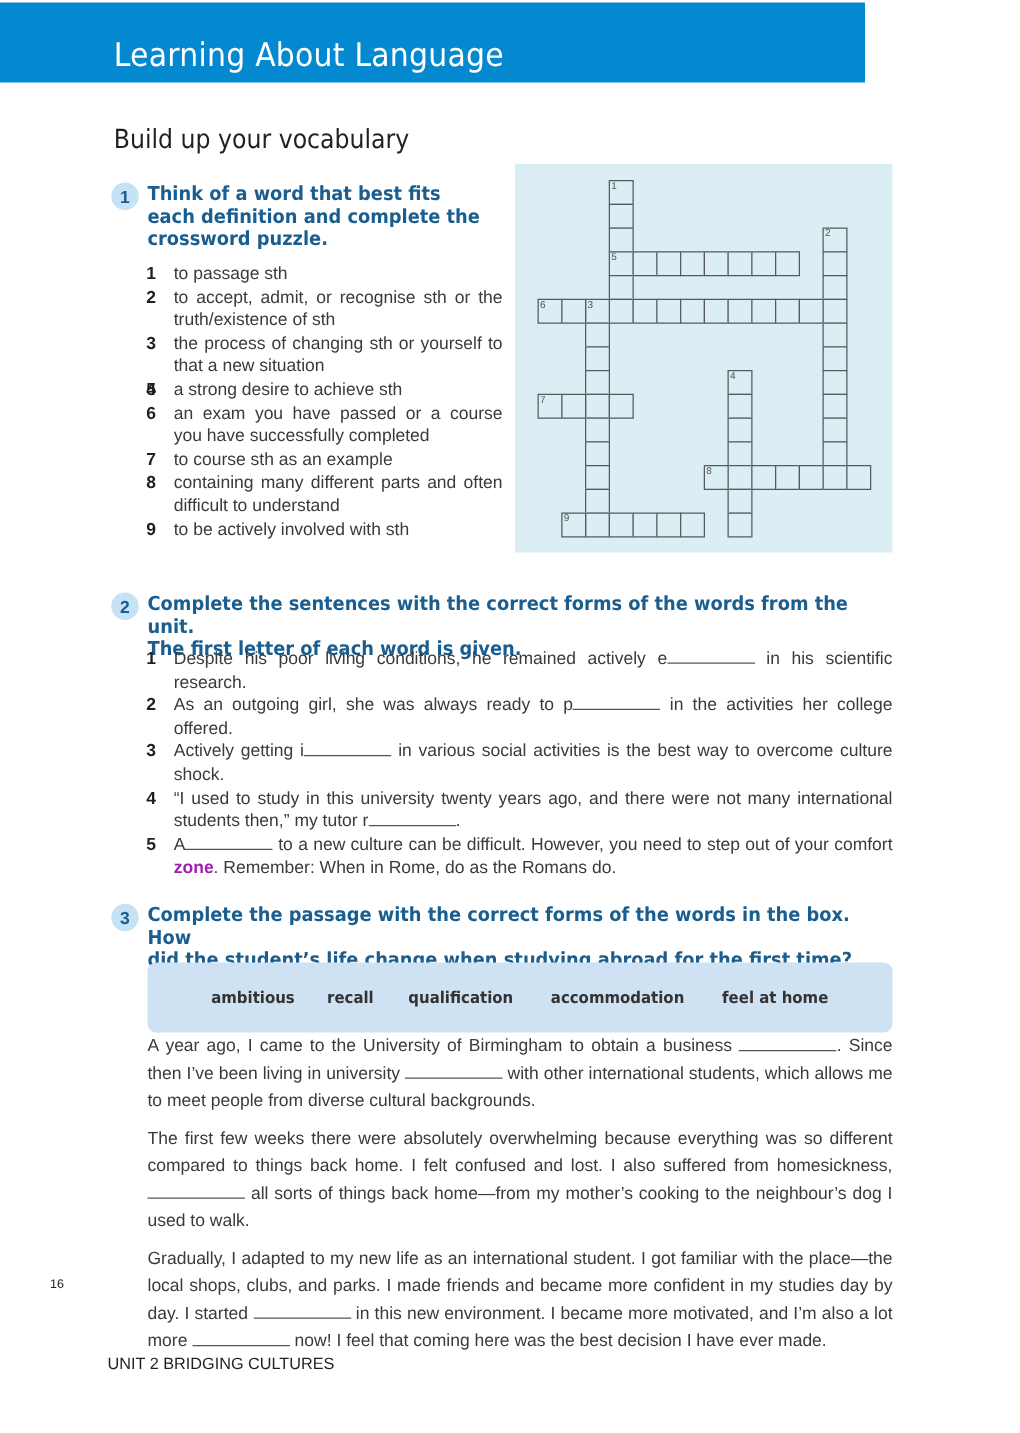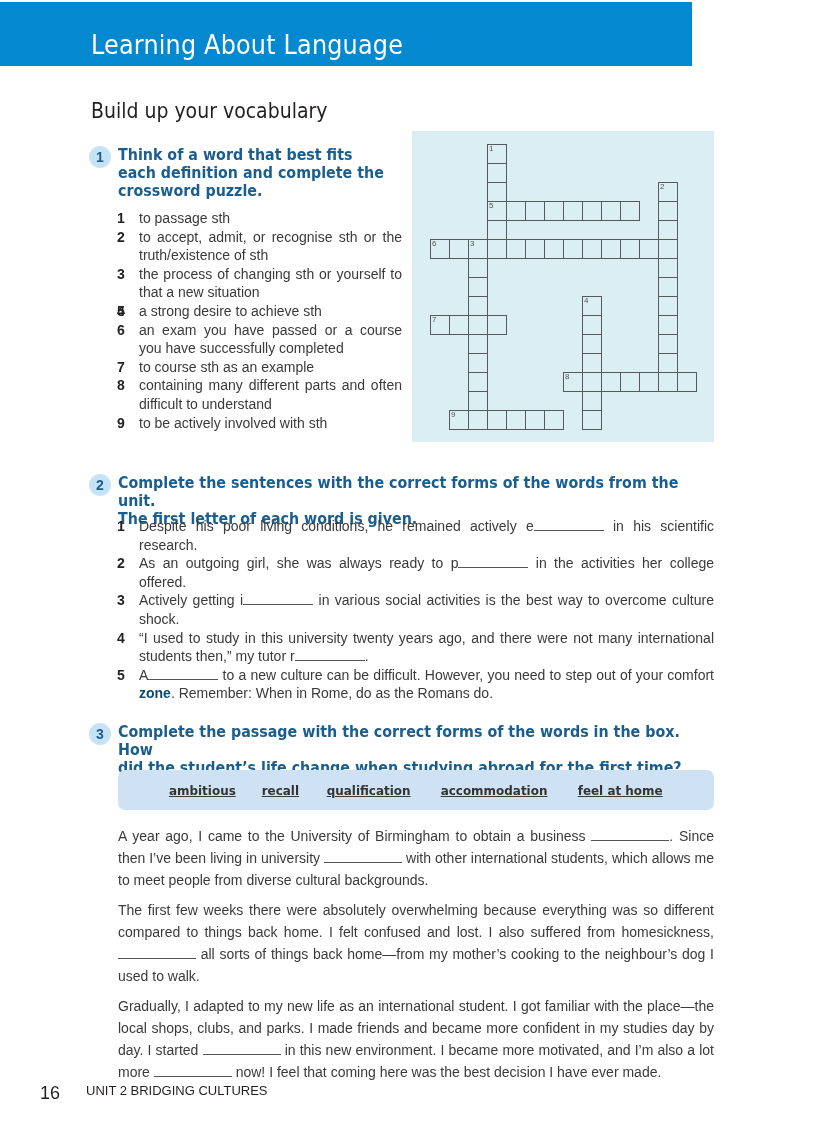--- a/index.html
+++ b/index.html
@@ -15,28 +15,28 @@
   .badge { position: absolute; width: 22px; height: 22px; border-radius: 50%; background: #c6e2f5; color: #1a5d8f; font-family: "Liberation Sans", sans-serif; font-weight: bold; font-size: 14px; text-align: center; line-height: 22px; }
 
   .list { position: absolute; list-style: none; font-size: 14px; line-height: 18.6px; color: #3a3a3a; }
   .list li { position: relative; padding-left: 22px; text-align: justify; }
   .list li .num { position: absolute; left: 0; top: 0; font-weight: bold; color: #231f20; }
 
   .cw-panel { position: absolute; left: 412px; top: 131px; width: 302px; height: 311px; background: #dbeef4; }
   .cell { position: absolute; width: 20px; height: 20px; border: 1px solid #555a5e; background: #dbeef4; }
   .cell-num { position: absolute; left: 1px; top: -1px; font-size: 8px; color: #555; }
 
-  .word-box { position: absolute; left: 118px; top: 770px; width: 596px; height: 40px; background: #cfe2f3; border-radius: 7px; display: flex; justify-content: center; align-items: center; gap: 22px; text-decoration: underline; }
+  .word-box { position: absolute; left: 118px; top: 770px; width: 596px; height: 56px; background: #cfe2f3; border-radius: 7px; display: flex; justify-content: center; align-items: center; gap: 22px; }
   .word { font-family: "DejaVu Sans", sans-serif; font-weight: bold; font-size: 13px; color: #333; transform: scaleX(0.92); }
 
   .passage { position: absolute; left: 118px; width: 596px; font-size: 14px; line-height: 22px; text-align: justify; color: #3a3a3a; }
   .blank { display: inline-block; width: 78px; border-bottom: 1px solid #555; height: 12px; vertical-align: baseline; }
   .blank-sm { display: inline-block; width: 70px; border-bottom: 1px solid #555; height: 12px; }
 
-  .footer-num { position: absolute; left: 40px; top: 1083px; font-size: 18px; color: #231f20; }
+  .footer-num { position: absolute; left: 40px; top: 1022px; font-size: 10px; color: #231f20; }
   .footer-unit { position: absolute; left: 86px; top: 1083px; font-size: 13px; color: #231f20; }
 </style>
 </head>
 <body>
 
 <div class="banner">
   <div class="banner-title">Learning About Language</div>
 </div>
 
 <div class="section-title">Build up your vocabulary</div>
@@ -147,21 +147,21 @@
 <div class="badge" style="left:89px; top:474px;">2</div>
 <div class="ex-head" style="left:118px; top:474px; width:640px;">
   <div>Complete the sentences with the correct forms of the words from the unit.</div>
   <div>The first letter of each word is given.</div>
 </div>
 <ul class="list" id="sentence-list" style="left:117px; top:517px; width:597px;">
     <li><span class="num">1</span>Despite his poor living conditions, he remained actively e<span class="blank-sm"></span> in his scientific research.</li>
     <li><span class="num">2</span>As an outgoing girl, she was always ready to p<span class="blank-sm"></span> in the activities her college offered.</li>
     <li><span class="num">3</span>Actively getting i<span class="blank-sm"></span> in various social activities is the best way to overcome culture shock.</li>
     <li><span class="num">4</span>“I used to study in this university twenty years ago, and there were not many international students then,” my tutor r<span class="blank-sm"></span>.</li>
-    <li><span class="num">5</span>A<span class="blank-sm"></span> to a new culture can be difficult. However, you need to step out of your comfort <strong style="color: #0c4a6e;">zone</strong>. Remember: When in Rome, do as the Romans do.</li>
+    <li><span class="num">5</span>A<span class="blank-sm"></span> to a new culture can be difficult. However, you need to step out of your comfort <strong style="color: #a21caf;">zone</strong>. Remember: When in Rome, do as the Romans do.</li>
   </ul>
 
 <div class="badge" style="left:89px; top:723px;">3</div>
 <div class="ex-head" style="left:118px; top:723px; width:640px;">
   <div>Complete the passage with the correct forms of the words in the box. How</div>
   <div>did the student’s life change when studying abroad for the first time?</div>
 </div>
 
 <div class="word-box" id="word-box">
     <span class="word">ambitious</span>

